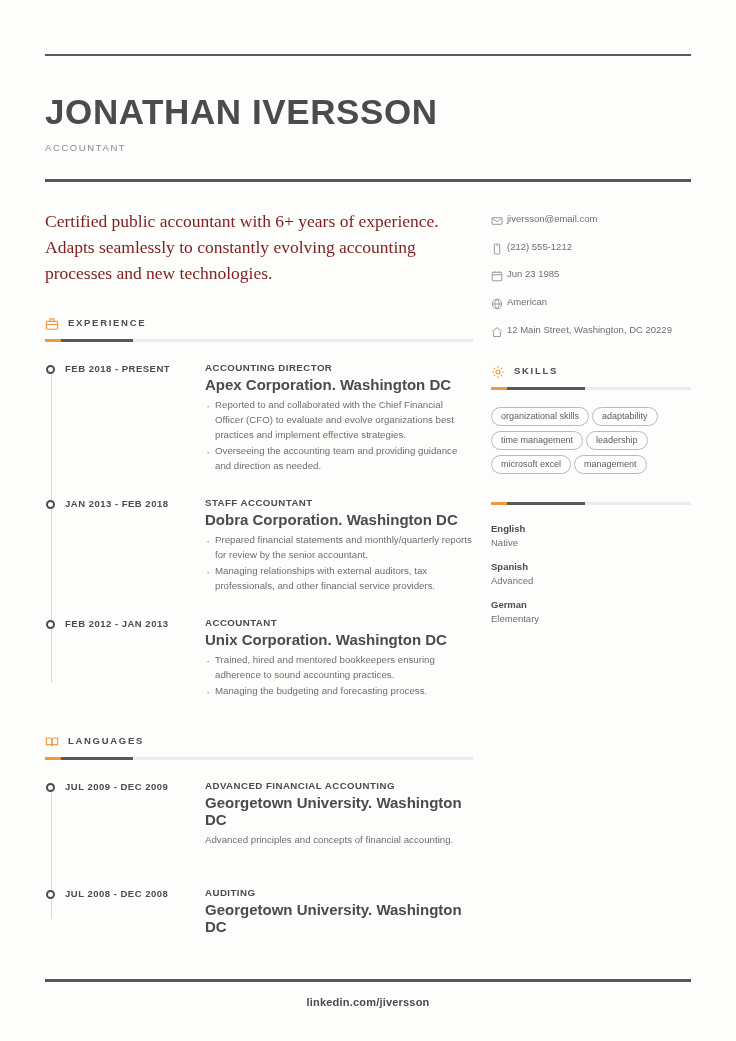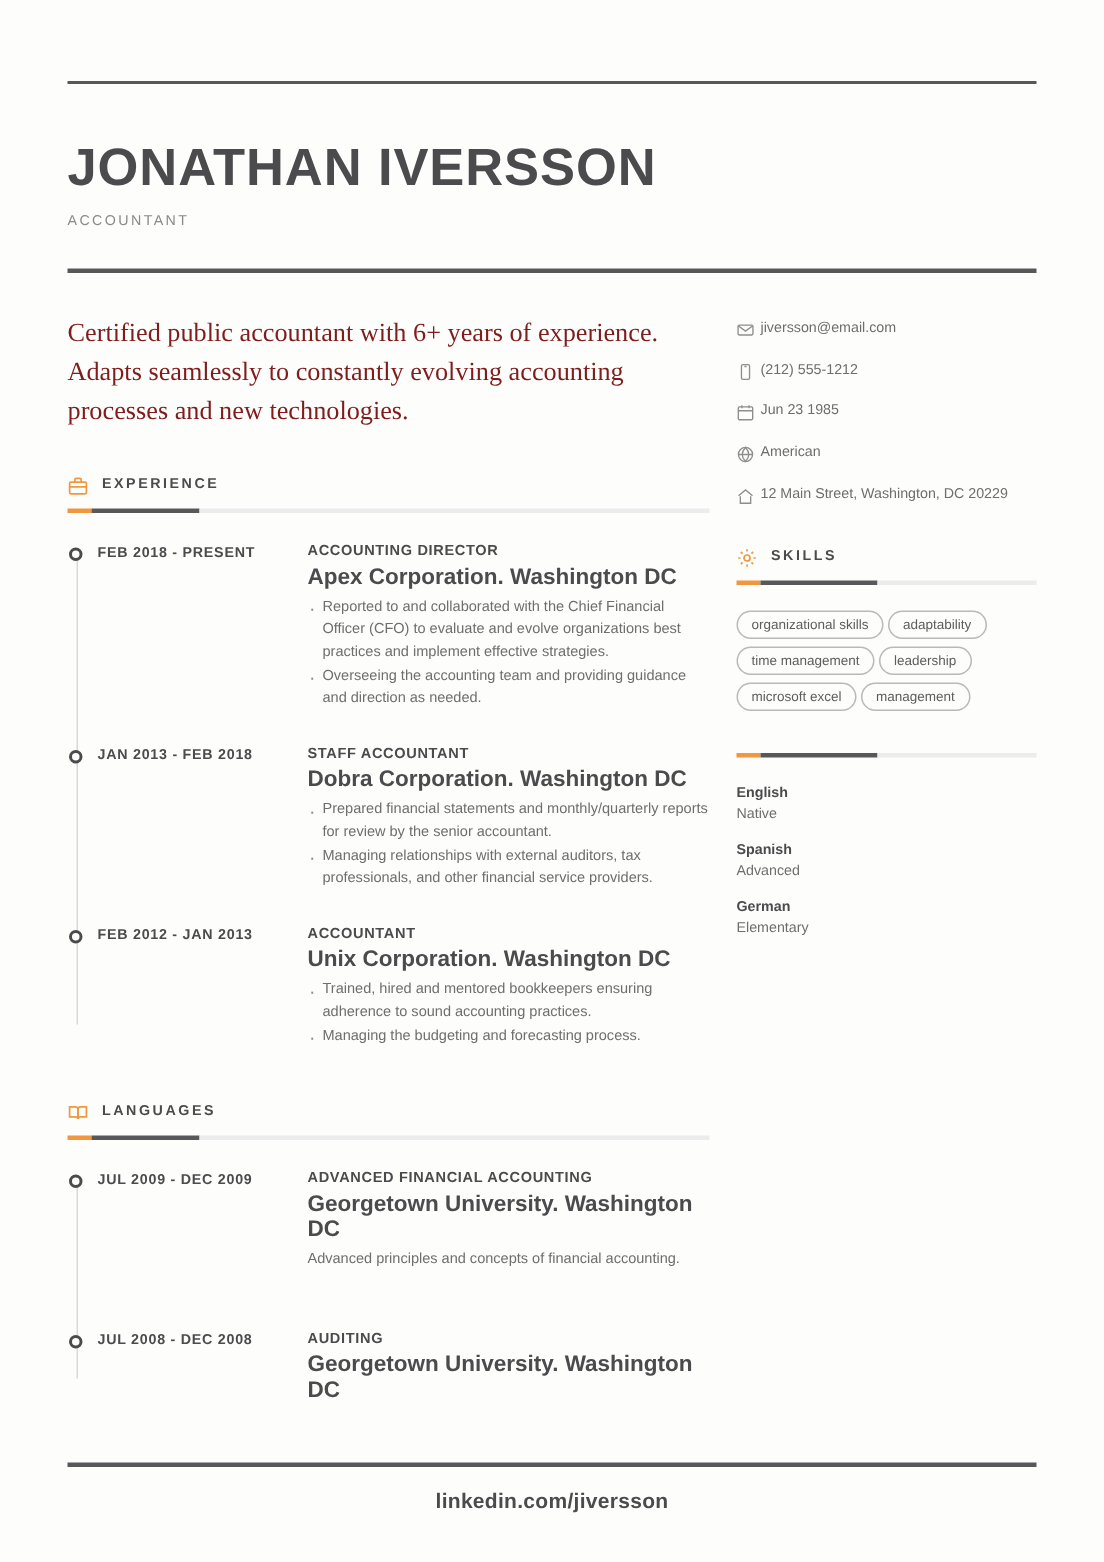--- a/index.html
+++ b/index.html
@@ -246,21 +246,21 @@
     right: 45px;
     bottom: 33px;
   }
   .rule-bottom {
     height: 3px;
     background: #58585a;
   }
   .footer-text {
     margin-top: 14px;
     text-align: center;
-    font-size: 14px;
+    font-size: 11px;
     font-weight: bold;
     color: #4b4b4d;
     letter-spacing: 0.2px;
   }
 </style>
 </head>
 <body>
 
 <div class="page">
 

